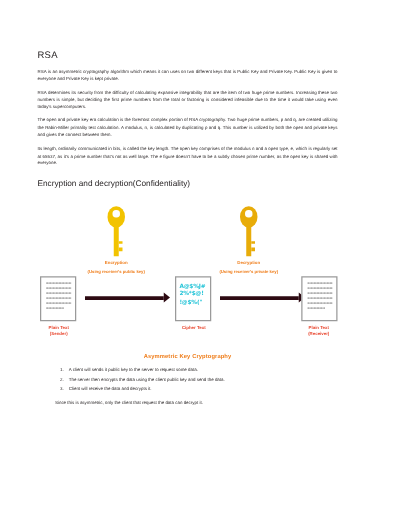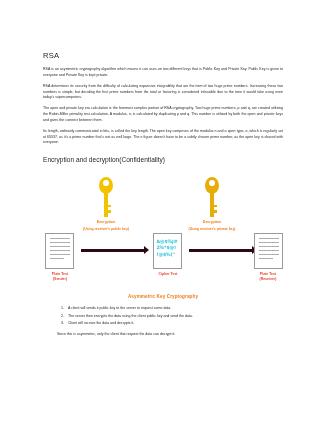--- a/index.html
+++ b/index.html
@@ -13,22 +13,21 @@
     overflow: hidden;
     font-family: "Liberation Sans", sans-serif;
     color: #231f20;
   }
   .page {
     position: relative;
     width: 300px;
     height: 425px;
     background: #ffffff;
     box-sizing: border-box;
-    padding: 52px 30px 0 30px;
-    margin-left: 13px;
+    padding: 40px 30px 0 30px;
   }
   .doc-title {
     font-size: 7.6px;
     font-weight: 400;
     letter-spacing: 0.2px;
     color: #231f20;
     margin: 0 0 7px 0;
     line-height: 1.1;
   }
   .para {

